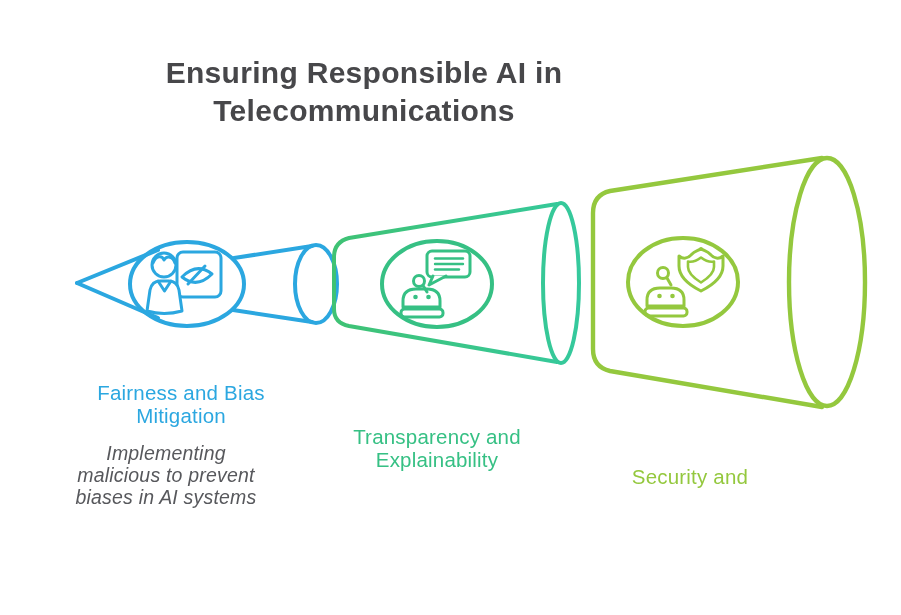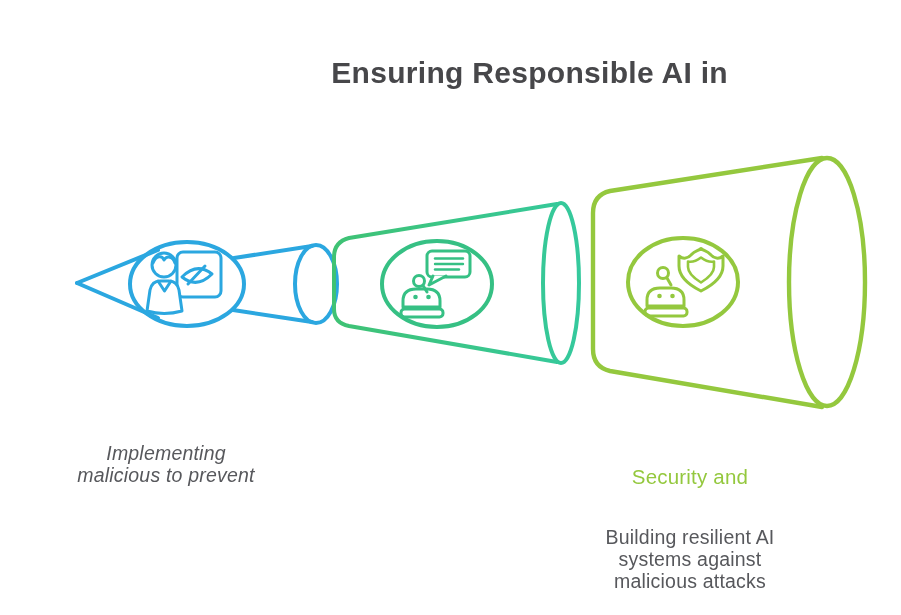--- a/index.html
+++ b/index.html
@@ -2,21 +2,21 @@
 <html><head>
 <meta charset="utf-8">
 <style>
   html,body{margin:0;padding:0;background:#fff;}
   .canvas{
     position:relative;width:901px;height:615px;background:#ffffff;overflow:hidden;
     font-family:"Liberation Sans",sans-serif;
   }
   .title{
     position:absolute;top:54px;left:0;width:728px;margin:0;
-    text-align:right;font-size:30px;font-weight:700;line-height:38px;letter-spacing:.3px;
+    text-align:center;font-size:30px;font-weight:700;line-height:38px;letter-spacing:.3px;
   }
   .title .line{display:block;}
   .art{position:absolute;top:0;left:0;width:901px;height:615px;}
   .heading{
     position:absolute;text-align:center;font-size:20.5px;line-height:23px;letter-spacing:.2px;
   }
   .desc{
     position:absolute;text-align:center;font-size:19.5px;line-height:22px;letter-spacing:.2px;
   }
   .heading .line,.desc .line{display:block;}
@@ -27,20 +27,21 @@
   .h-security{left:565px;top:465px;width:250px;}
   .d-security{left:565px;top:526px;width:250px;}
 </style>
 </head>
 <body>
 
 <div class="canvas">
 
   <h1 class="title" style="color: rgb(71, 71, 74);">
     <span class="line">Ensuring Responsible AI in</span>
+    <span class="line">Telecommunications</span>
   </h1>
 
   <svg class="art" viewBox="0 0 901 615" fill="none" stroke-linecap="round" stroke-linejoin="round">
     <defs>
       <linearGradient id="greenGrad" gradientUnits="userSpaceOnUse" x1="334" y1="283" x2="580" y2="283">
         <stop offset="0" stop-color="#3fc274"></stop>
         <stop offset="1" stop-color="#35c99d"></stop>
       </linearGradient>
     </defs>
 
@@ -95,28 +96,32 @@
         <path d="M647,306 L647,300 Q647,288 660,288 L671,288 Q684,288 684,300 L684,306 Z"></path>
         <circle stroke="none" r="2.3" cx="659.5" cy="296" fill="#94c83e"></circle>
         <circle stroke="none" r="2.3" cx="672.5" cy="296" fill="#94c83e"></circle>
         <rect x="645" y="308" width="42" height="8" rx="3.5"></rect>
         <path d="M701,291 C691,286 679,278 679,266 L679,256 C683,259.5 688,258.5 691.5,254.5 C695,250.5 698,251 701,248.5 C704,251 707,250.5 710.5,254.5 C714,258.5 719,259.5 723,256 L723,266 C723,278 711,286 701,291 Z"></path>
         <path stroke-width="2.6" d="M701,282.5 C694.5,278.5 688,273.5 688,267 L688,261.5 C692.5,262.5 697,260.5 701,257.5 C705,260.5 709.5,262.5 714,261.5 L714,267 C714,273.5 707.5,278.5 701,282.5 Z"></path>
       </g>
     </g>
   </svg>
 
+  <div class="heading h-fairness" style="color: rgb(43, 167, 224);">
+    <span class="line">Fairness and Bias</span>
+    <span class="line">Mitigation</span>
+  </div>
   <div class="desc d-fairness" style="color: rgb(87, 88, 92); font-style: italic;">
     <span class="line">Implementing</span>
     <span class="line">malicious to prevent</span>
+    <span class="line">biases in AI systems</span>
   </div>
 
+  <div class="heading h-transparency" style="color: rgb(54, 192, 132);">
+    <span class="line">Transparency and</span>
+    <span class="line">Explainability</span>
+  </div>
 
   <div class="heading h-security" style="color: rgb(148, 200, 62);">
     <span class="line">Security and</span>
-  </div>
-  <div class="desc d-security" style="color: rgb(87, 88, 92);">
-    <span class="line">Building resilient AI</span>
-    <span class="line">systems against</span>
-    <span class="line">malicious attacks</span>
   </div>
 
 </div>
 
 </body></html>

